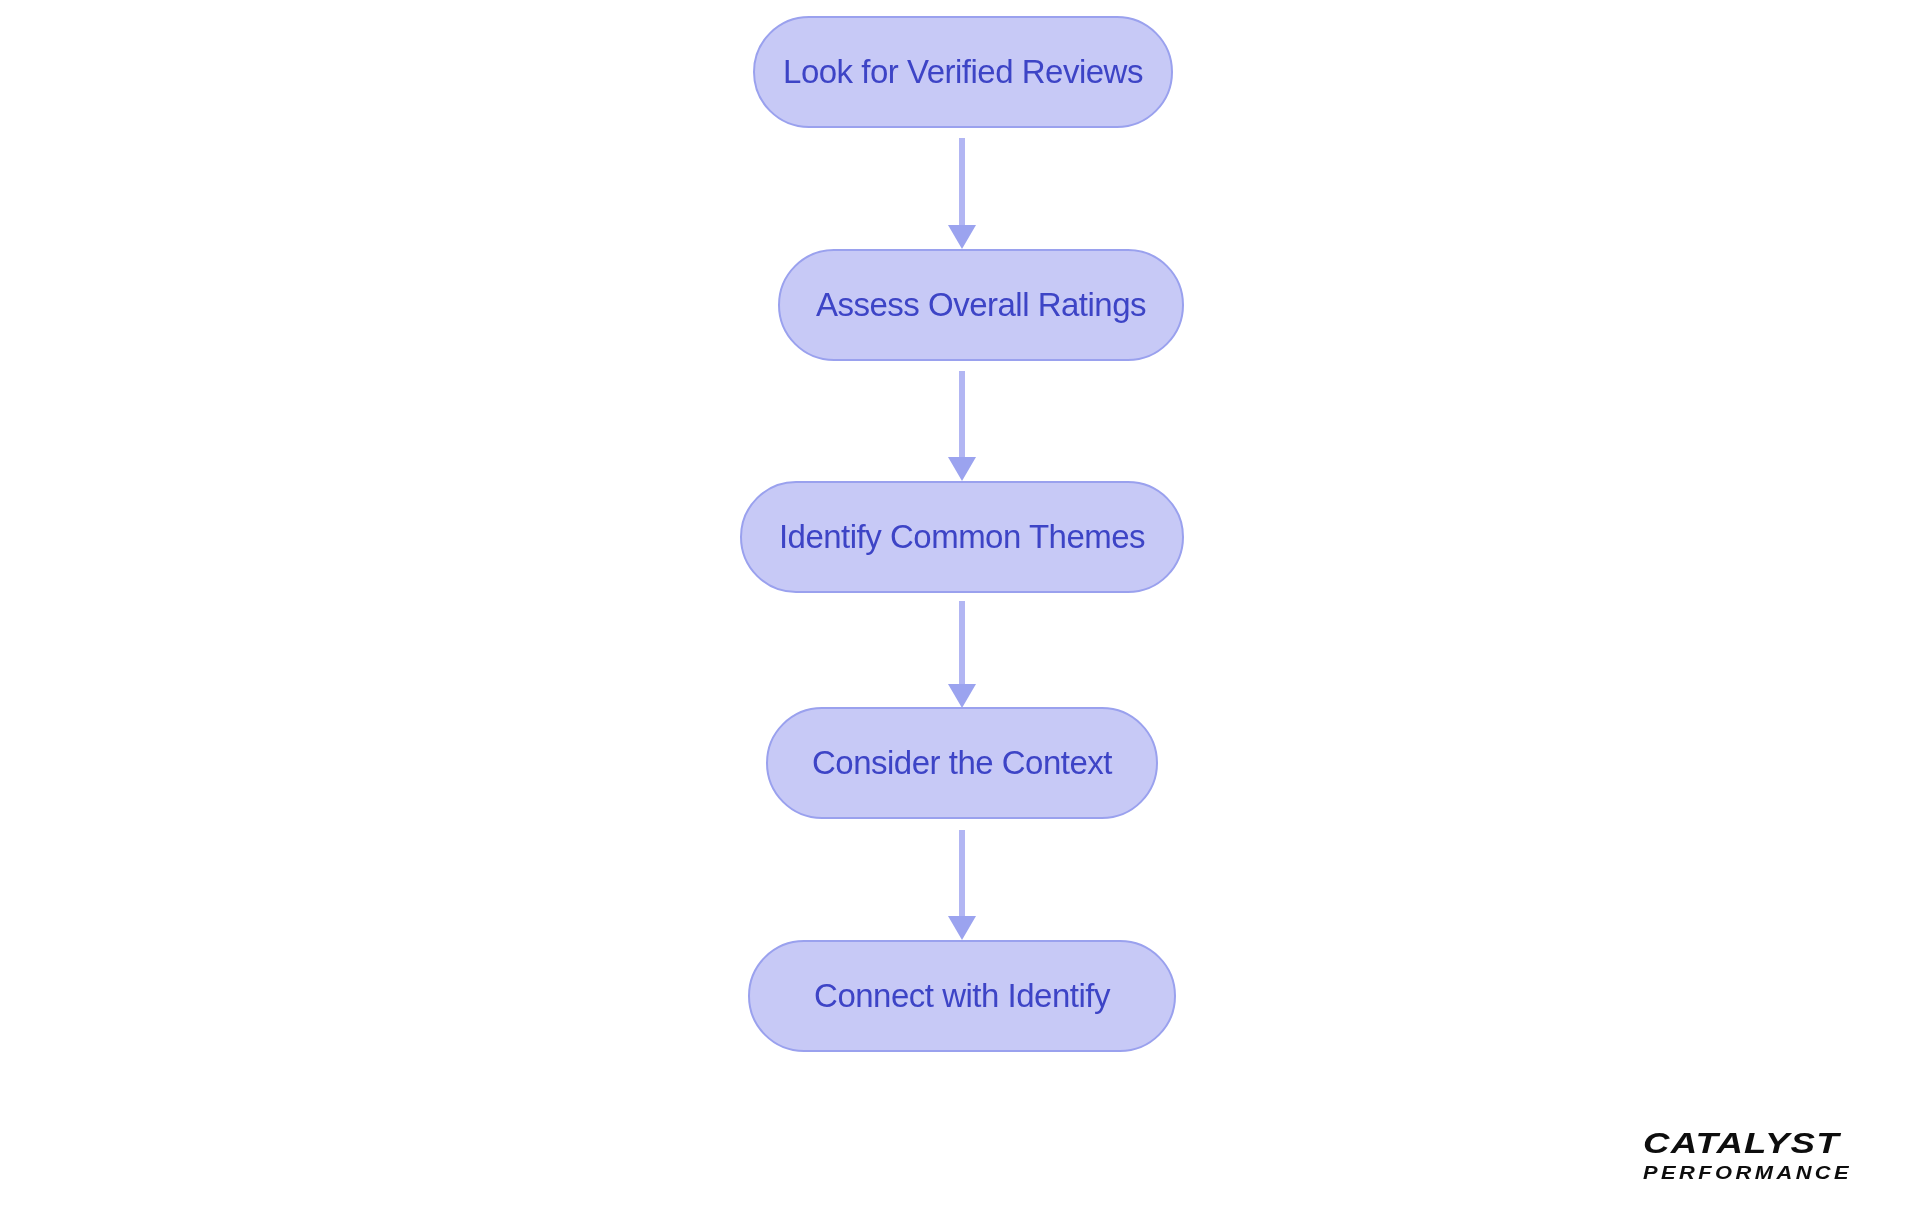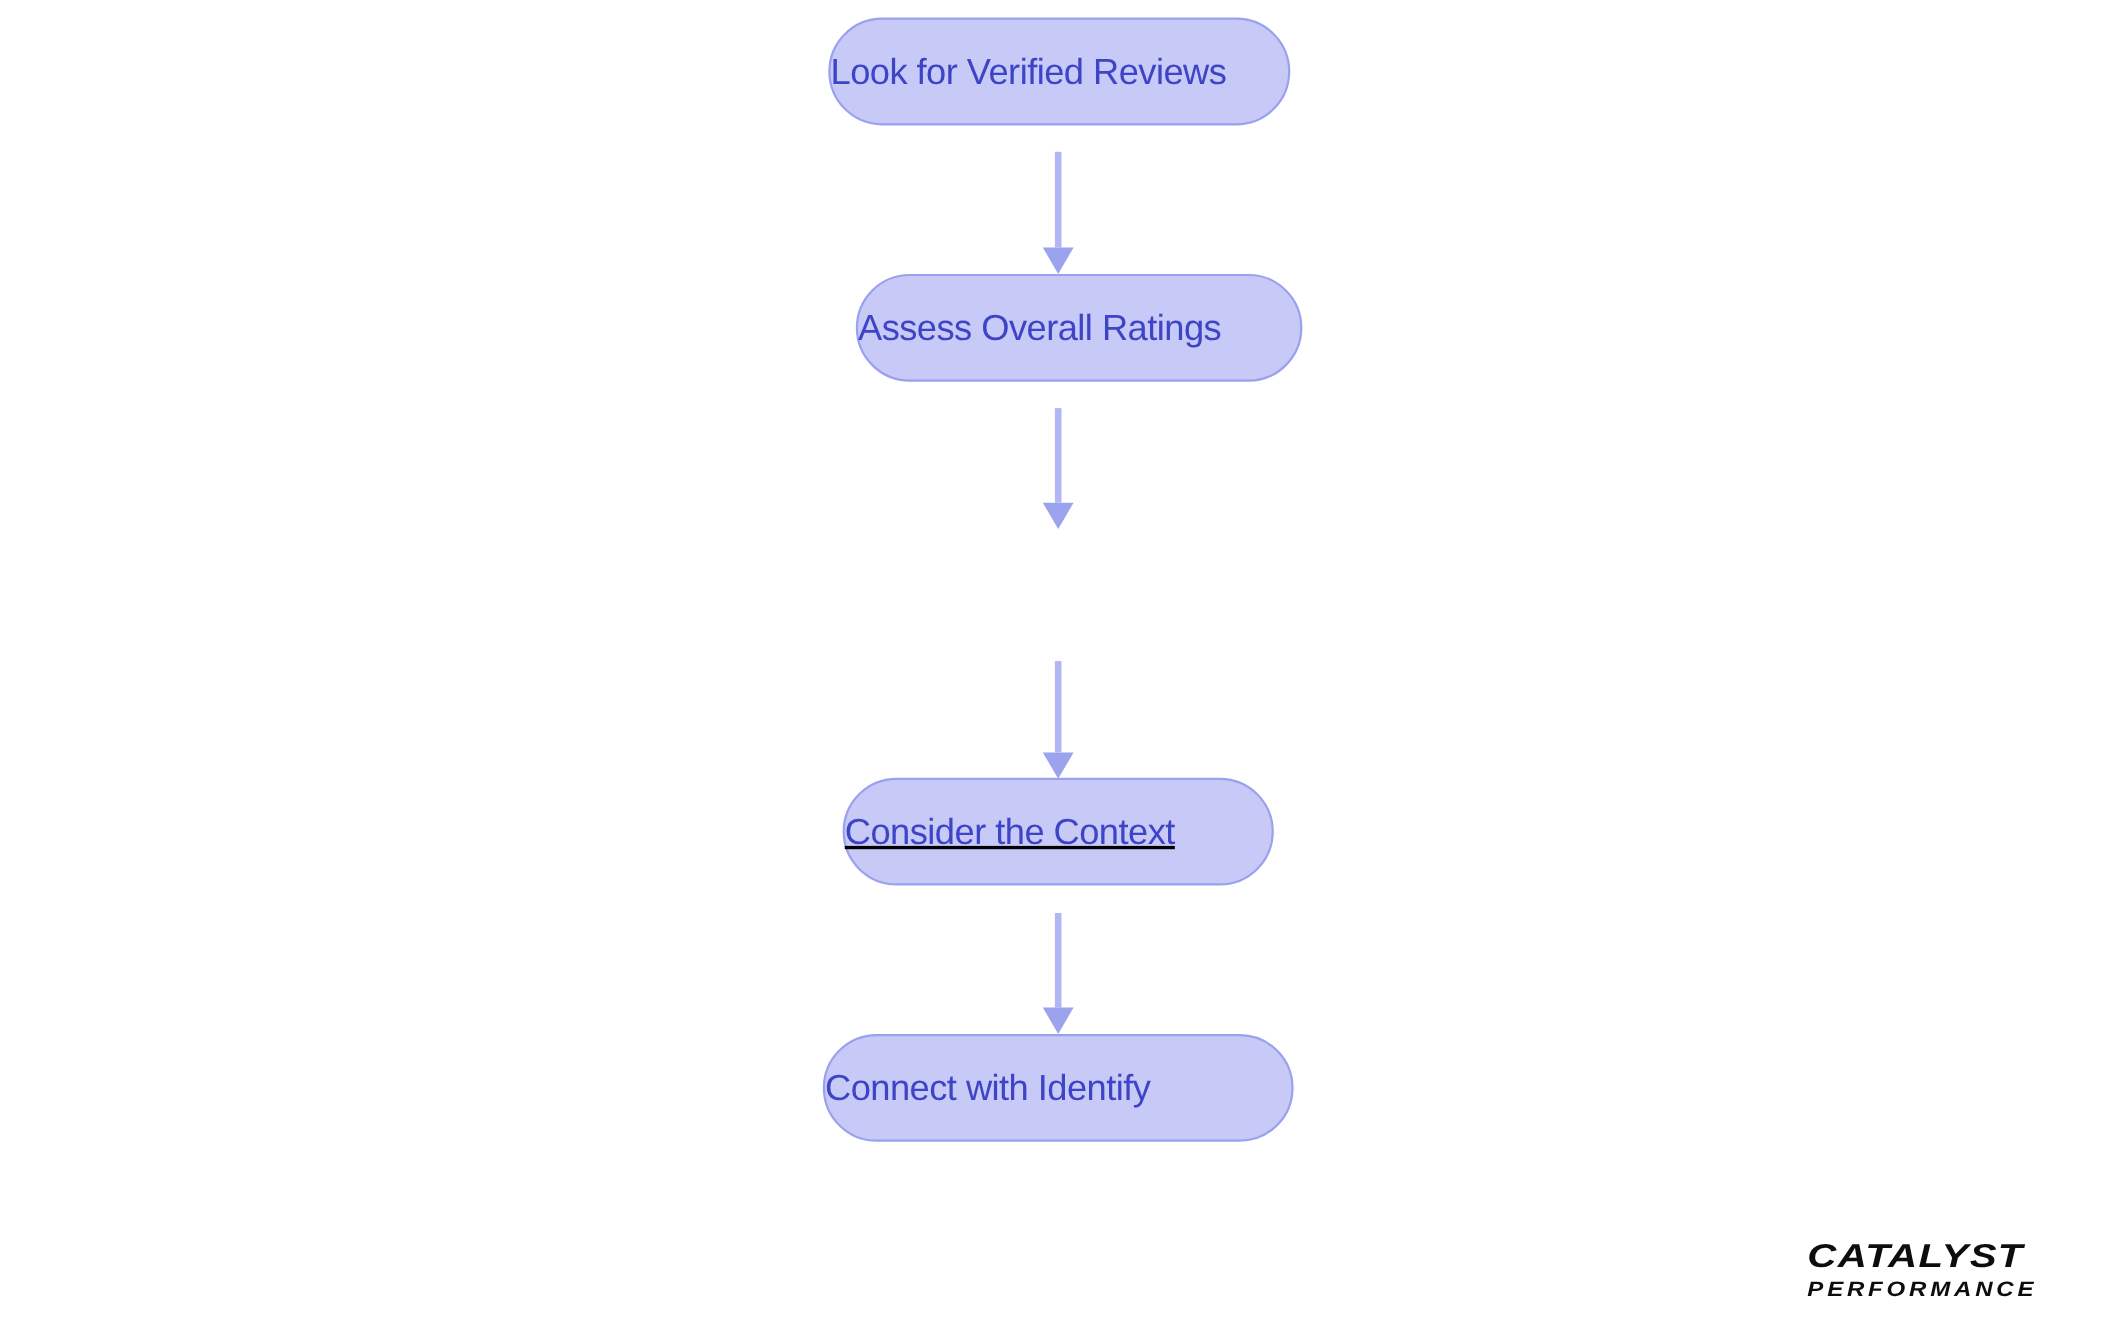--- a/index.html
+++ b/index.html
@@ -19,38 +19,39 @@
     overflow: hidden;
   }
   .canvas {
     position: relative;
     width: 1920px; height: 1215px;
     background: var(--canvas-bg);
   }
   
   .node {
     position: absolute;
-    height: 98px;
+    height: 112px;
     background: var(--node-fill);
     border: 2px solid var(--node-border);
     border-radius: 61px;
     display: flex;
     align-items: center;
+    justify-content: center;
   }
   .node-label {
     color: var(--node-text);
     font-size: 33px;
     letter-spacing: -0.5px;
     white-space: nowrap;
     text-align: center;
   }
   .n1 { left: 753px; top: 16px;  width: 420px; }
   .n2 { left: 778px; top: 249px; width: 406px; }
   .n3 { left: 740px; top: 481px; width: 444px; }
-  .n4 { left: 766px; top: 707px; width: 392px; text-decoration: underline; }
+  .n4 { left: 766px; top: 707px; width: 392px; }
   .n5 { left: 748px; top: 940px; width: 428px; }
   
   .arrow {
     position: absolute;
     left: 948px;           
     width: 28px;
     display: flex;
     flex-direction: column;
     align-items: center;
   }
@@ -112,20 +113,23 @@
 
   <div class="node n2">
     <span class="node-label">Assess Overall Ratings</span>
   </div>
 
   <div class="arrow a2">
     <div class="arrow-line"></div>
     <div class="arrow-head"></div>
   </div>
 
+  <div class="node n3">
+    <span class="node-label">Identify Common Themes</span>
+  </div>
 
   <div class="arrow a3">
     <div class="arrow-line"></div>
     <div class="arrow-head"></div>
   </div>
 
   <div class="node n4">
     <span class="node-label">Consider the Context</span>
   </div>
 

